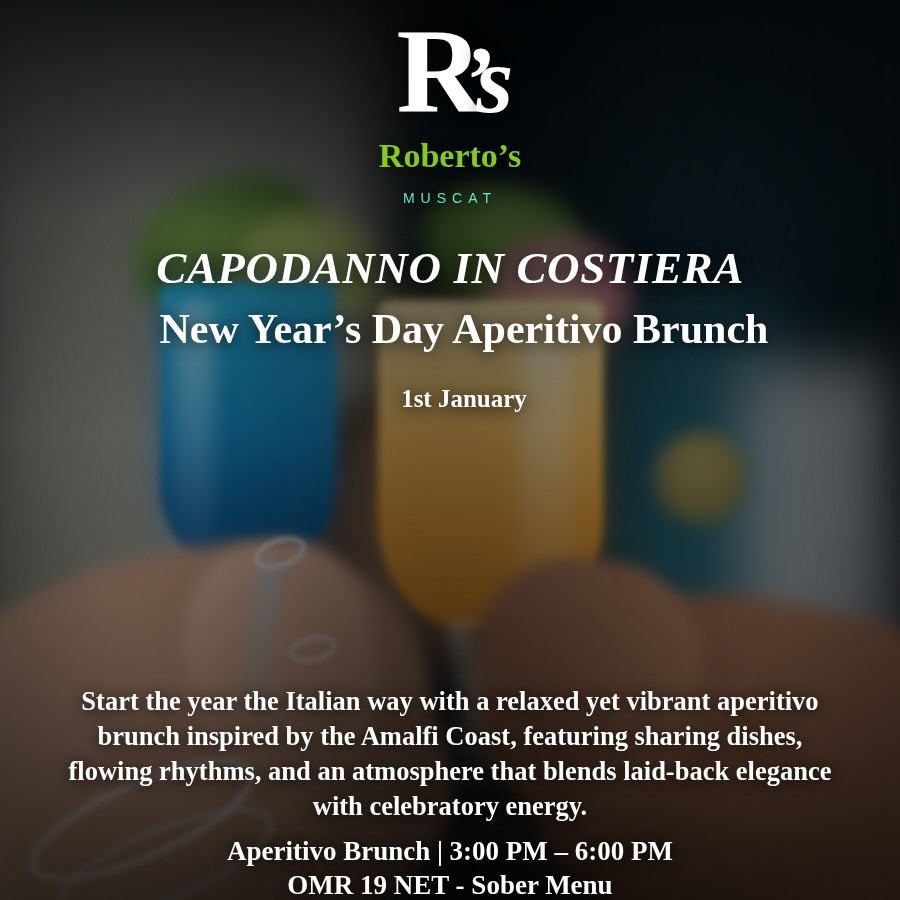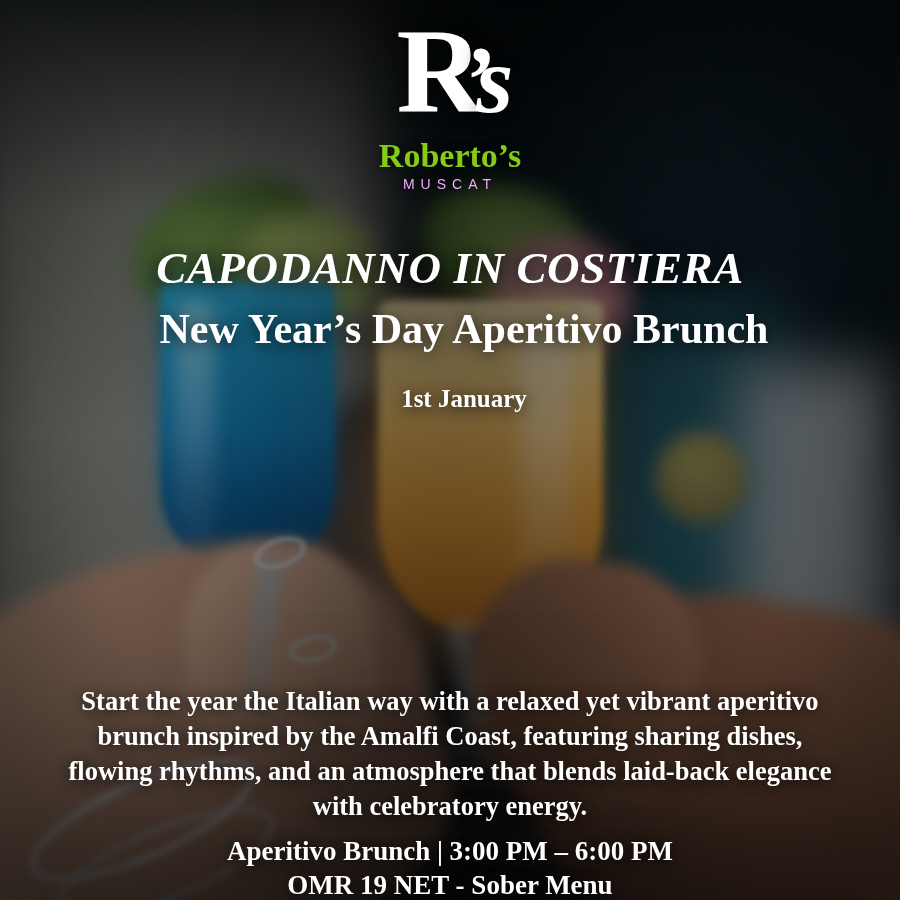--- a/index.html
+++ b/index.html
@@ -208,22 +208,22 @@
     font-weight:700;
     font-size:34px;
     margin-top:8px;
     color:#84cc16;
     text-shadow:0 2px 12px rgba(0,0,0,.6);
   }
   .brand-sub{
     font-family:"Liberation Sans", sans-serif;
     font-size:14px;
     letter-spacing:6px;
-    margin-top:1px;
-    color:#f0abfc;
+    margin-top:15px;
+    color:#5eead4;
     text-shadow:0 2px 10px rgba(0,0,0,.65);
   }
 
   .headline{
     position:absolute;left:0;right:0;top:242px;
     font-family:"Liberation Serif", serif;
     font-style:italic;font-weight:700;
     font-size:45px;letter-spacing:.6px;
     text-shadow:0 2px 16px rgba(0,0,0,.75);
   }

